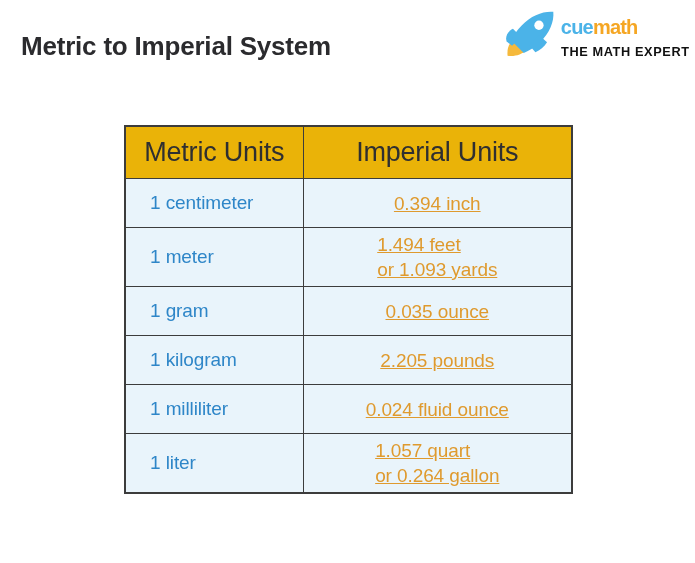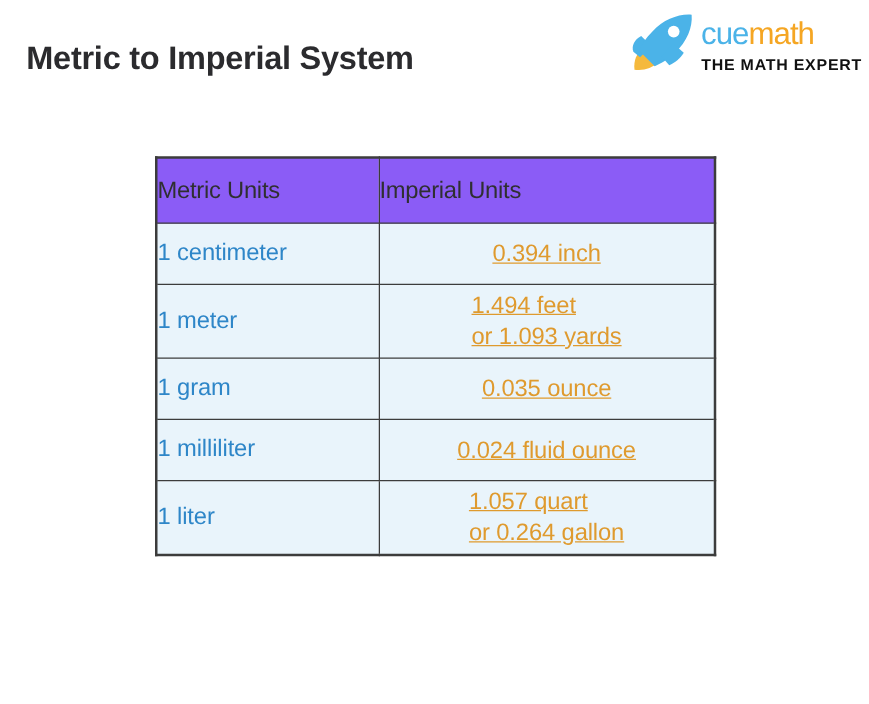--- a/index.html
+++ b/index.html
@@ -51,23 +51,23 @@
     margin-top: 2px;
     flex: 0 0 auto;
   }
   .wordmark-block {
     display: flex;
     flex-direction: column;
     align-items: stretch;
     margin-top: 4px;
   }
   .wordmark {
-    font-size: 25px;
+    font-size: 20px;
     line-height: 30px;
-    font-weight: 400;
+    font-weight: 700;
     letter-spacing: -0.8px;
   }
   .wordmark .w-cue { color: #4bb3e8; }
   .wordmark .w-math { color: #f5a623; }
   .tagline {
     font-size: 12.5px;
     line-height: 14px;
     font-weight: 700;
     color: #111111;
     letter-spacing: 0.6px;
@@ -94,37 +94,38 @@
   table.conversion-table col.col-imperial { width: 269px; }
 
   table.conversion-table th,
   table.conversion-table td {
     border: 1px solid #3c3c3c;
     padding: 0;
     vertical-align: middle;
   }
 
   thead th {
-    background: #8b5cf6;
+    background: #eab308;
     height: 51px;
-    font-size: 19px;
+    font-size: 27px;
     font-weight: 500;
     color: #2f2f31;
     letter-spacing: -0.2px;
-    text-align: left;
+    text-align: center;
   }
 
   tbody td {
     background: #e9f4fb;
     font-size: 19px;
     letter-spacing: -0.1px;
   }
   tbody td.cell-metric {
     color: #2e86c8;
     text-align: left;
+    padding-left: 24px;
   }
   tbody td.cell-imperial {
     color: #df9a2e;
     text-align: center;
   }
   tbody tr.row-single td { height: 48px; }
   tbody tr.row-double td { height: 58px; }
 
   .two-line {
     display: inline-block;
@@ -183,20 +184,24 @@
         </tr>
         <tr class="row-double">
           <td class="cell-metric">1 meter</td>
           <td class="cell-imperial"><span class="two-line"><span class="ln">1.494 feet</span><span class="ln">or 1.093 yards</span></span></td>
         </tr>
         <tr class="row-single">
           <td class="cell-metric">1 gram</td>
           <td class="cell-imperial"><span class="two-line"><span class="ln">0.035 ounce</span></span></td>
         </tr>
         <tr class="row-single">
+          <td class="cell-metric">1 kilogram</td>
+          <td class="cell-imperial"><span class="two-line"><span class="ln">2.205 pounds</span></span></td>
+        </tr>
+        <tr class="row-single">
           <td class="cell-metric">1 milliliter</td>
           <td class="cell-imperial"><span class="two-line"><span class="ln">0.024 fluid ounce</span></span></td>
         </tr>
         <tr class="row-double">
           <td class="cell-metric">1 liter</td>
           <td class="cell-imperial"><span class="two-line"><span class="ln">1.057 quart</span><span class="ln">or 0.264 gallon</span></span></td>
         </tr>
       </tbody>
   </table>
 </div>

